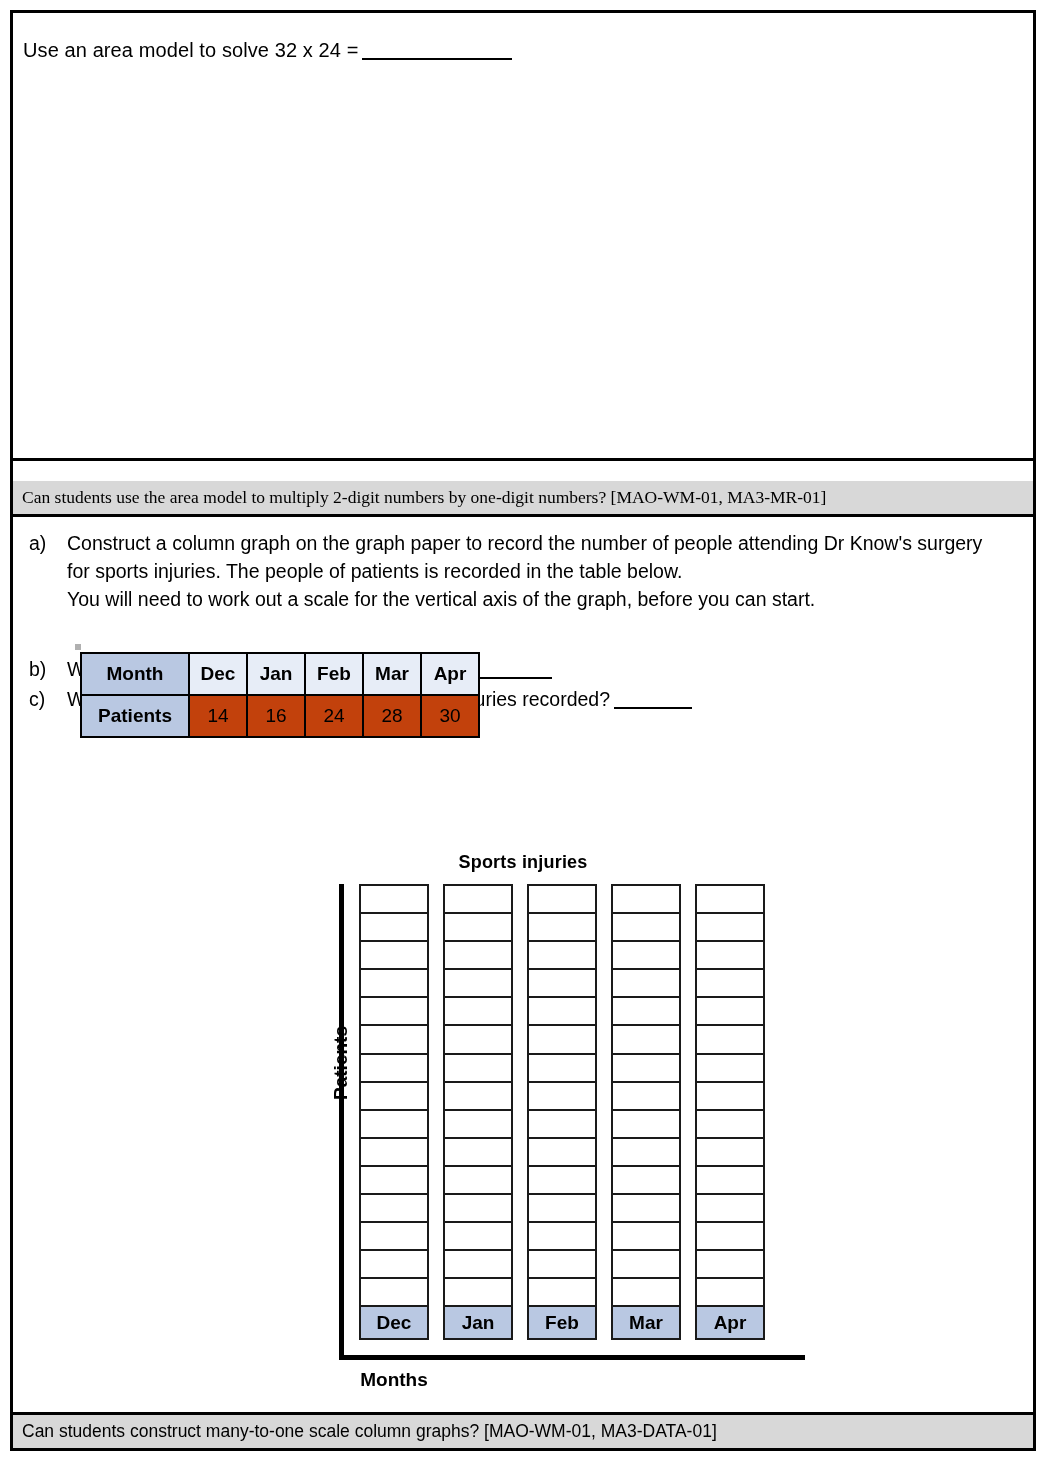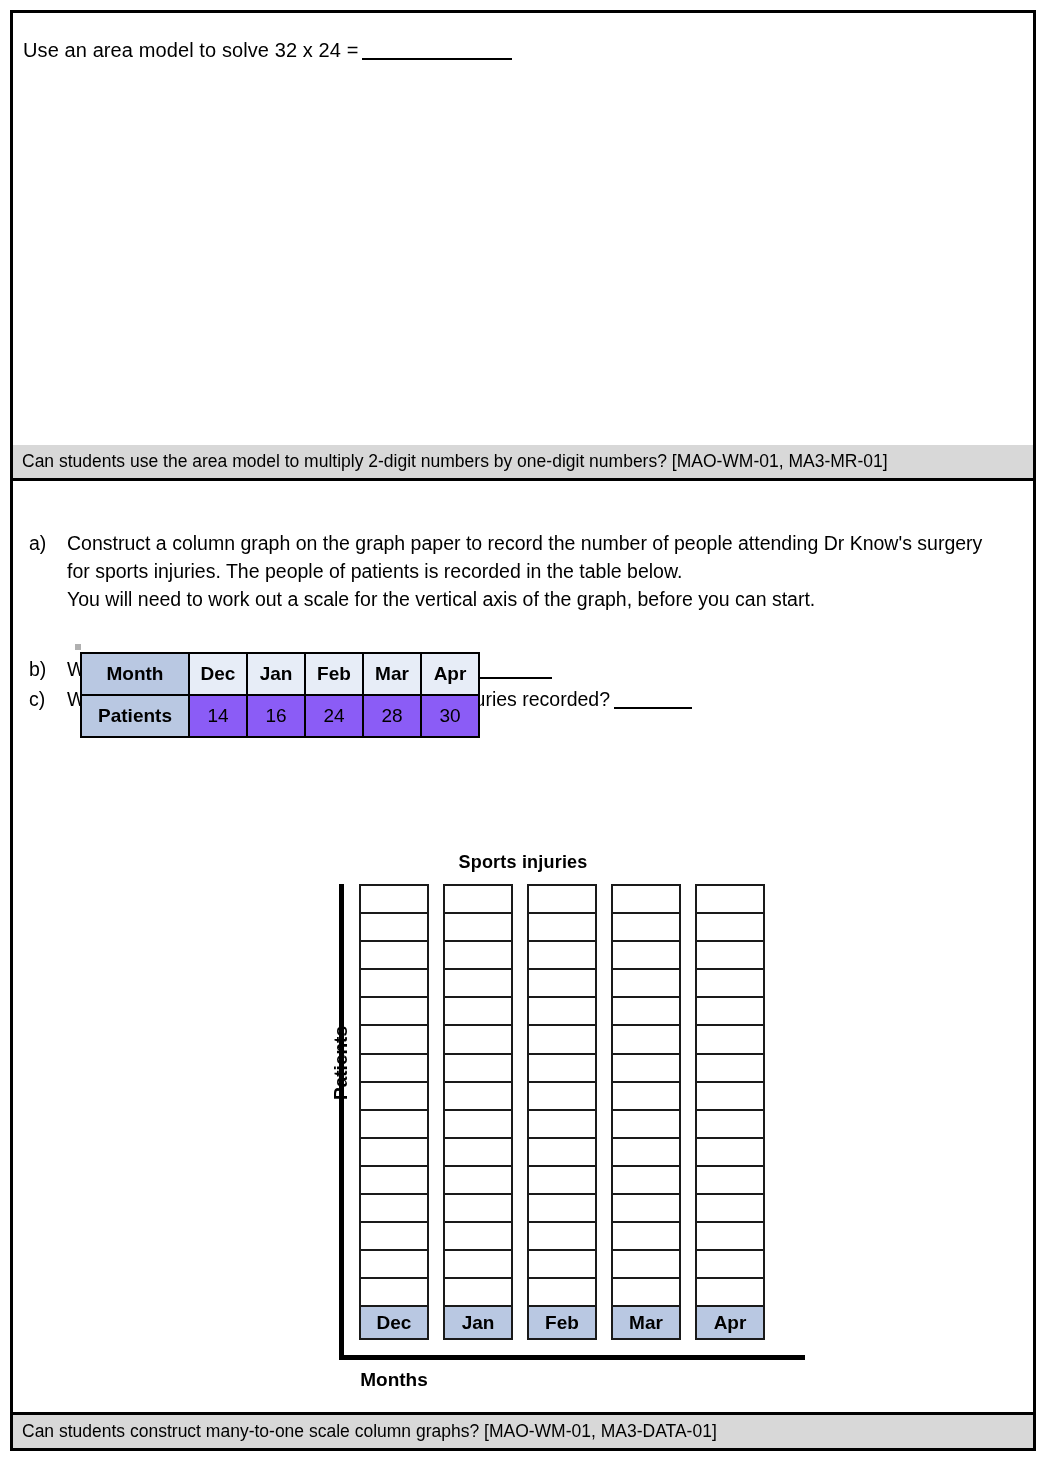--- a/index.html
+++ b/index.html
@@ -56,24 +56,25 @@
     box-sizing: border-box;
     background: #d8d8d8;
     font-size: 17.5px;
     padding: 6px 0 6px 9px;
     line-height: 1.25;
     white-space: nowrap;
   }
   .banner-1 {
     position: absolute;
     left: 0;
-    top: 432px;
+    top: 468px;
     width: 100%;
     height: 36px;
     border-bottom: 3px solid #000000;
+    font-family: Liberation Serif, serif;
   }
   .banner-2 {
     position: absolute;
     left: 0;
     bottom: 0;
     width: 100%;
     height: 36px;
     border-top: 3px solid #000000;
   }
 
@@ -144,21 +145,21 @@
     font-weight: bold;
     min-width: 108px;
     margin-top: 12px;
   }
   td.hdr-month {
     background: #e7edf7;
     font-weight: bold;
     min-width: 58px;
   }
   td.val-cell {
-    background: #8b5cf6;
+    background: #c2410c;
     min-width: 58px;
   }
 
   
   .chart-area {
     position: absolute;
     left: 0;
     top: 355px;
     width: 100%;
     height: 545px;

